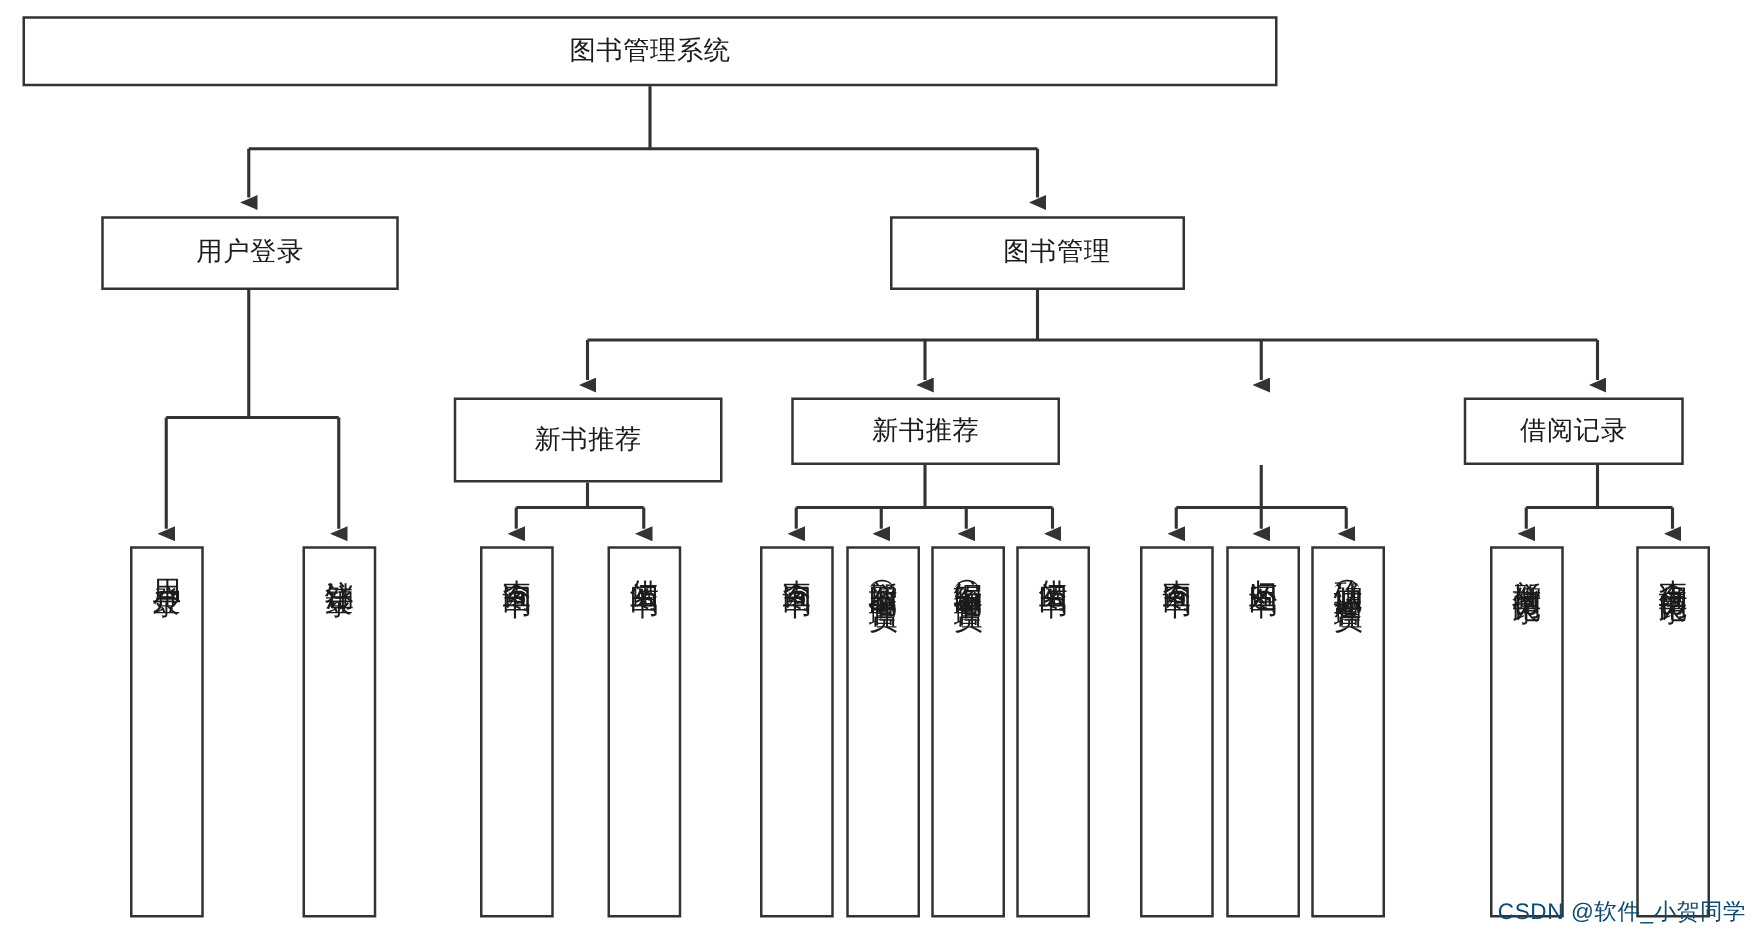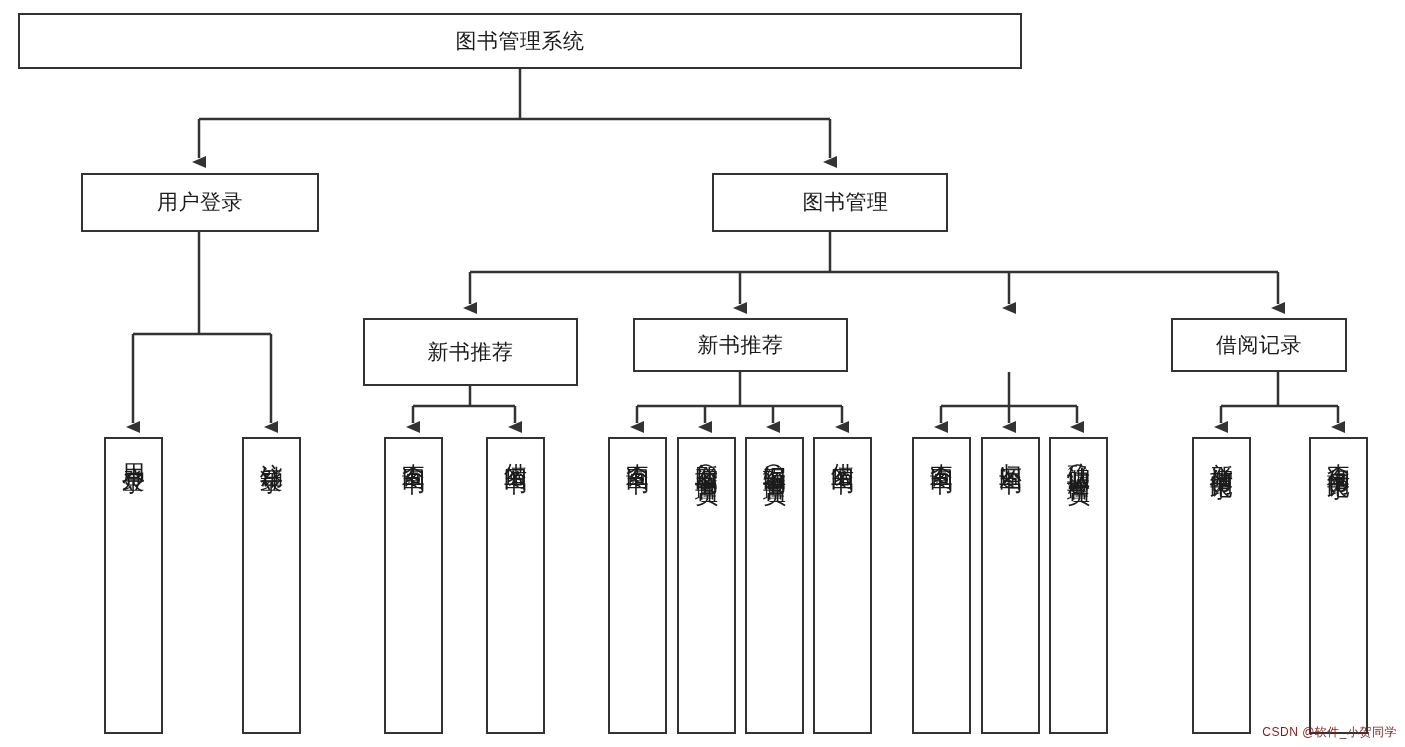--- a/index.html
+++ b/index.html
@@ -58,22 +58,22 @@
     text-orientation: upright;
     font-size: 23px;
     line-height: 1;
     letter-spacing: 3px;
     white-space: nowrap;
   }
   .watermark {
     position: absolute;
     right: 8px;
     bottom: 6px;
-    font-size: 12px;
-    color: #7f1d1d;
+    font-size: 18px;
+    color: #0c4a6e;
     letter-spacing: 0.5px;
     z-index: 5;
     white-space: nowrap;
   }
 </style>
 </head>
 <body>
 
 <div id="diagram-root">
 

